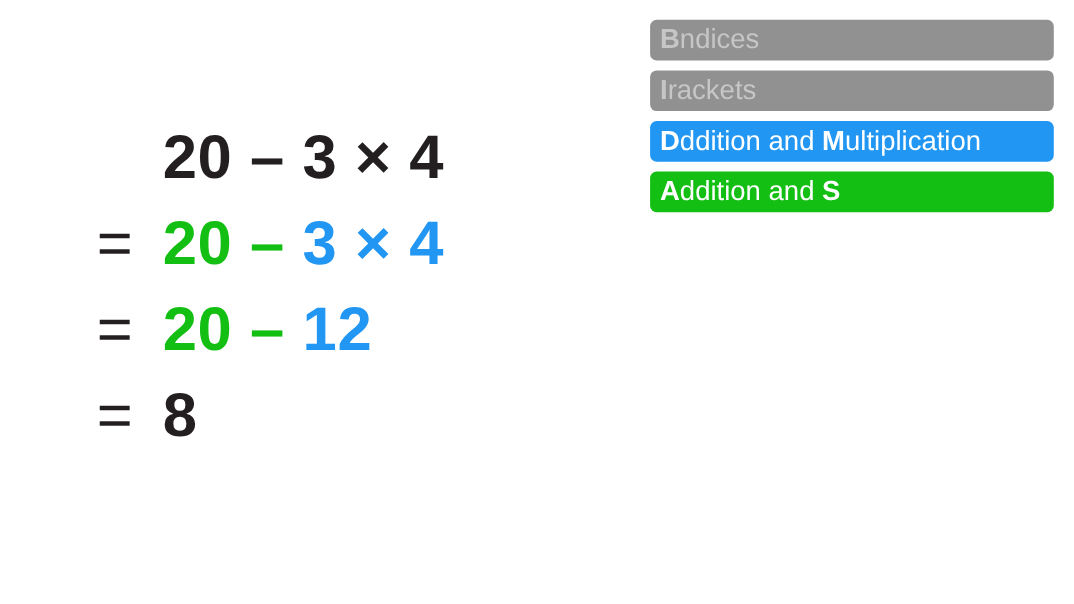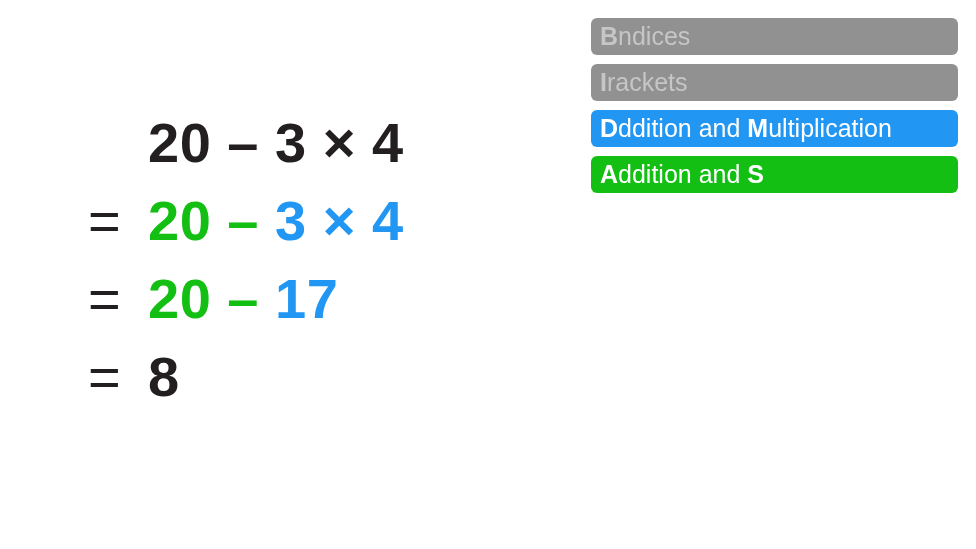--- a/index.html
+++ b/index.html
@@ -114,21 +114,21 @@
 
     <div class="eq-line indented">
       <span class="tok tok-black">20 </span><span class="tok tok-black">– </span><span class="tok tok-black">3 </span><span class="tok tok-black">× </span><span class="tok tok-black">4</span>
     </div>
 
     <div class="eq-line">
       <span class="eq-equals">=</span><span class="tok tok-green">20 </span><span class="tok tok-green">– </span><span class="tok tok-blue">3 </span><span class="tok tok-blue">× </span><span class="tok tok-blue">4</span>
     </div>
 
     <div class="eq-line">
-      <span class="eq-equals">=</span><span class="tok tok-green">20 </span><span class="tok tok-green">– </span><span class="tok tok-blue">17</span>
+      <span class="eq-equals">=</span><span class="tok tok-green">20 </span><span class="tok tok-green">– </span><span class="tok tok-blue">12</span>
     </div>
 
     <div class="eq-line">
       <span class="eq-equals">=</span><span class="tok tok-black tok-bold">8</span>
     </div>
 
   </div>
 
   <div class="legend">
 

